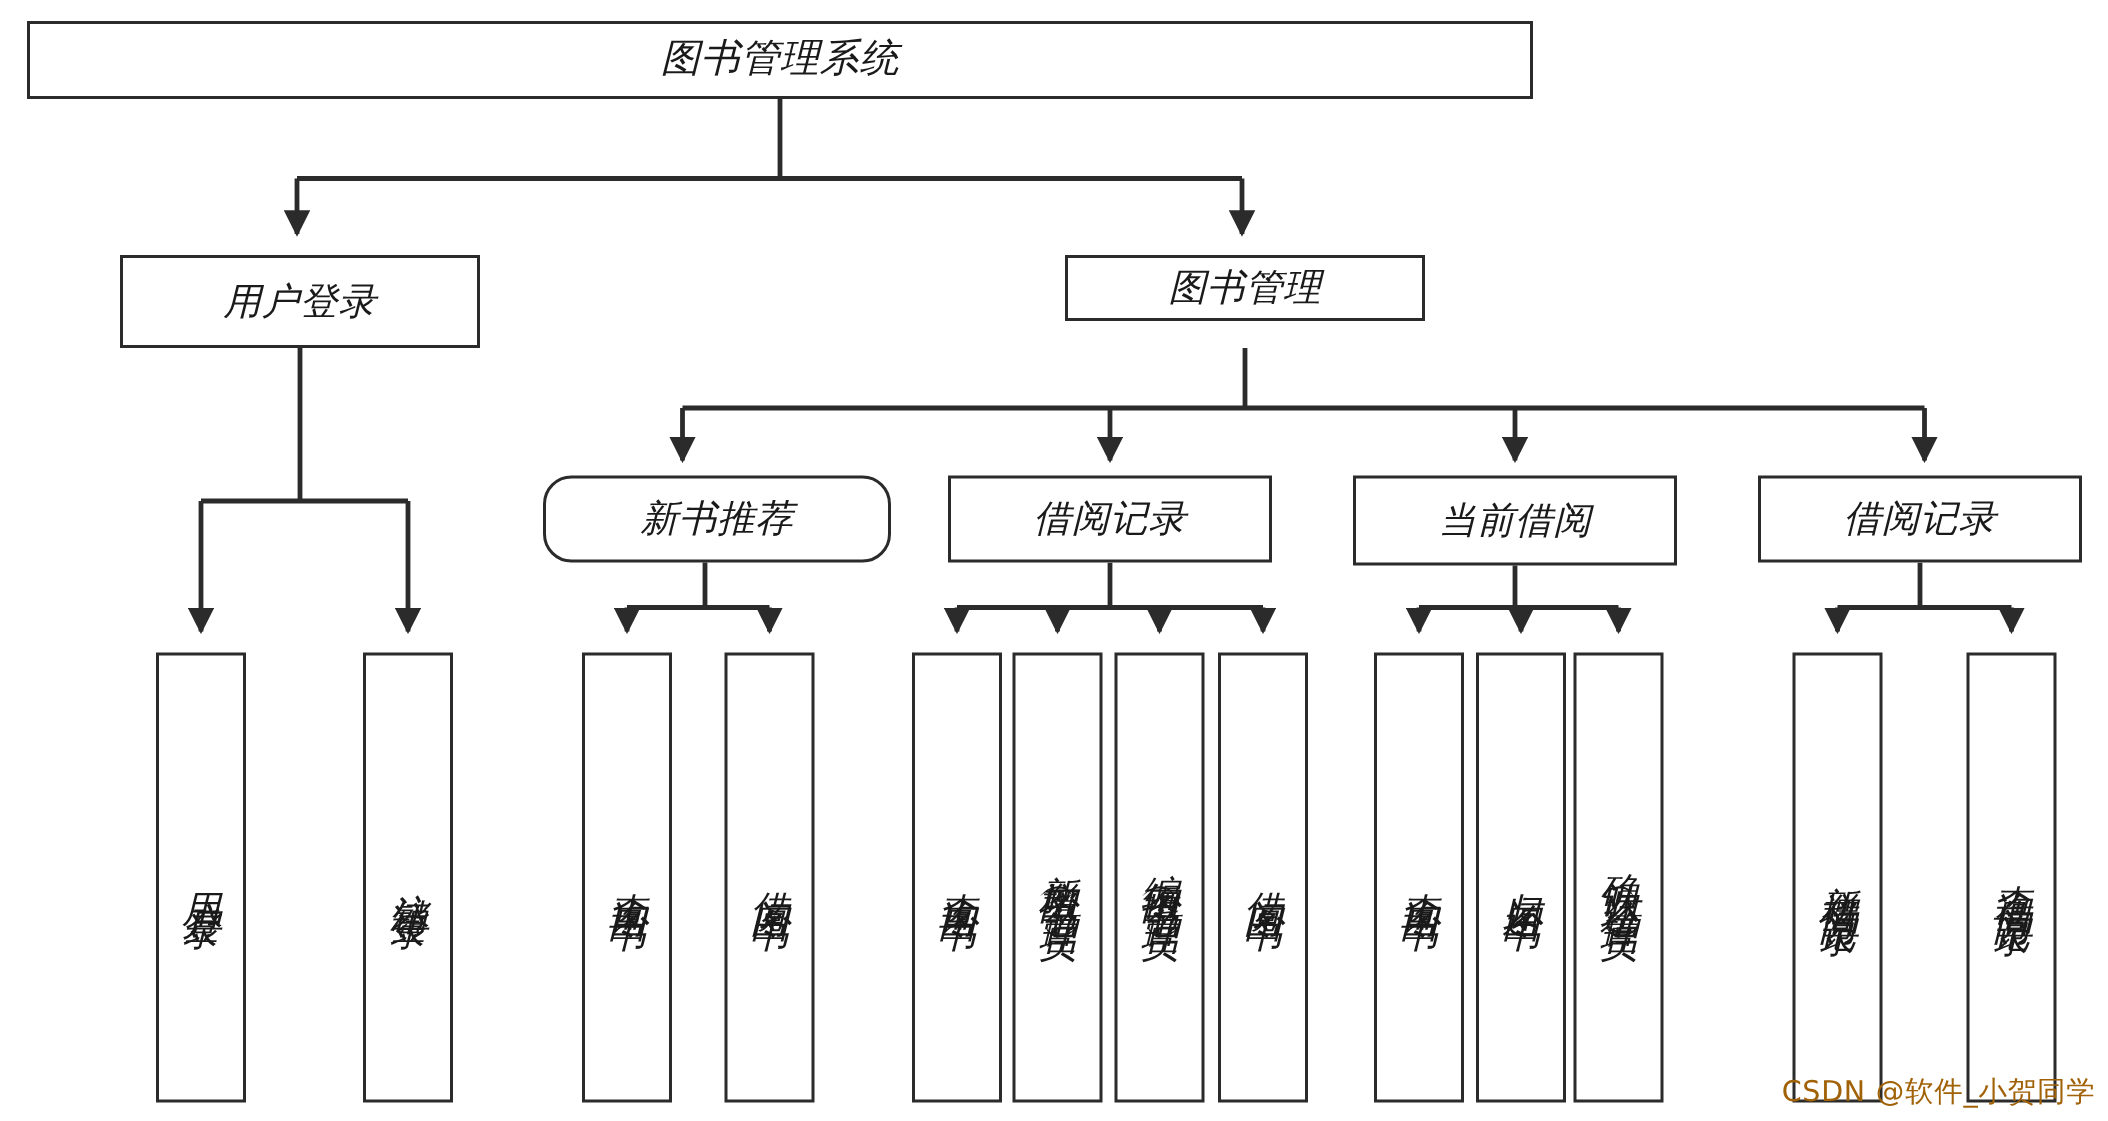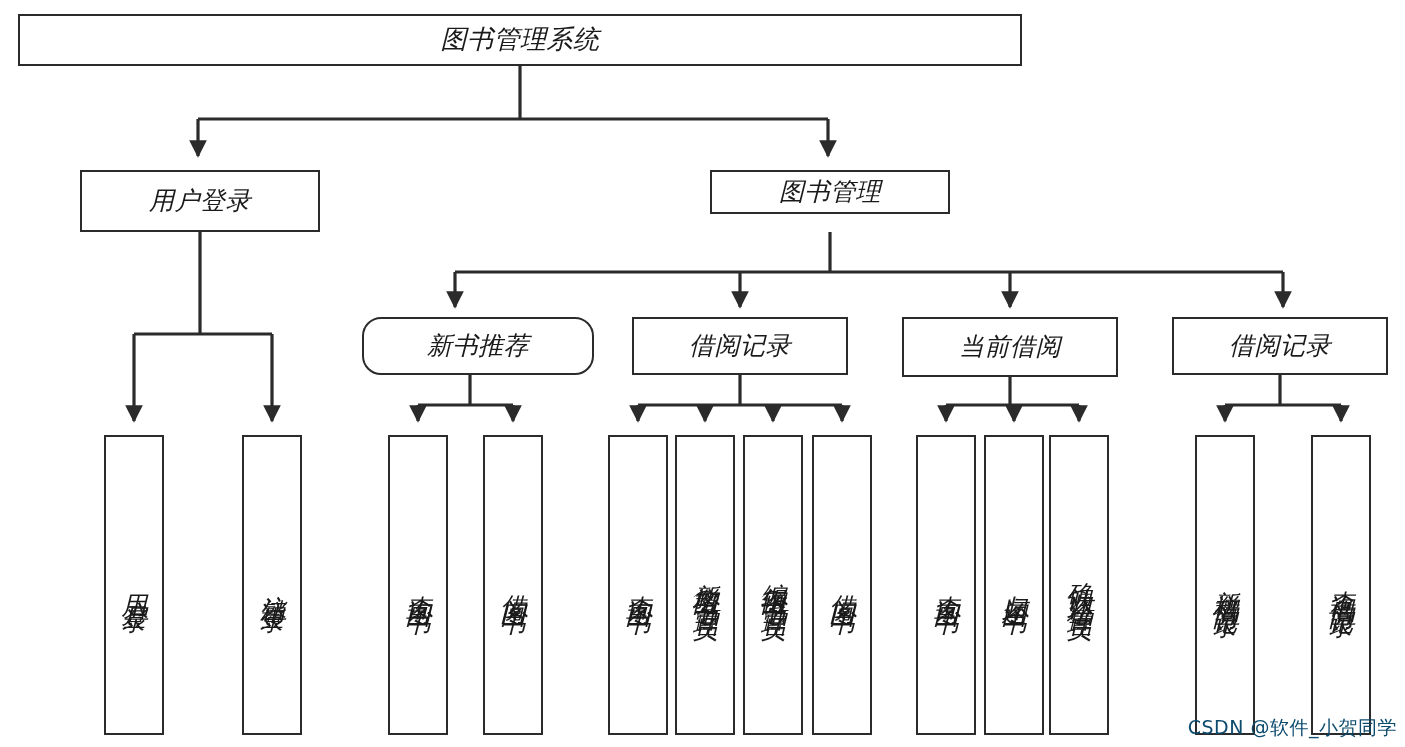--- a/index.html
+++ b/index.html
@@ -62,21 +62,21 @@
     font-size: 25px;
     line-height: 1.0;
     letter-spacing: 5px;
     white-space: nowrap;
   }
   .watermark {
     position: absolute;
     right: 8px;
     bottom: 6px;
     font-size: 19px;
-    color: #0c4a6e;
+    color: #a16207;
     letter-spacing: 0.5px;
     white-space: nowrap;
     pointer-events: none;
     margin-top: 20px;
   }
 </style>
 </head>
 <body>
 
 <div id="diagram">

